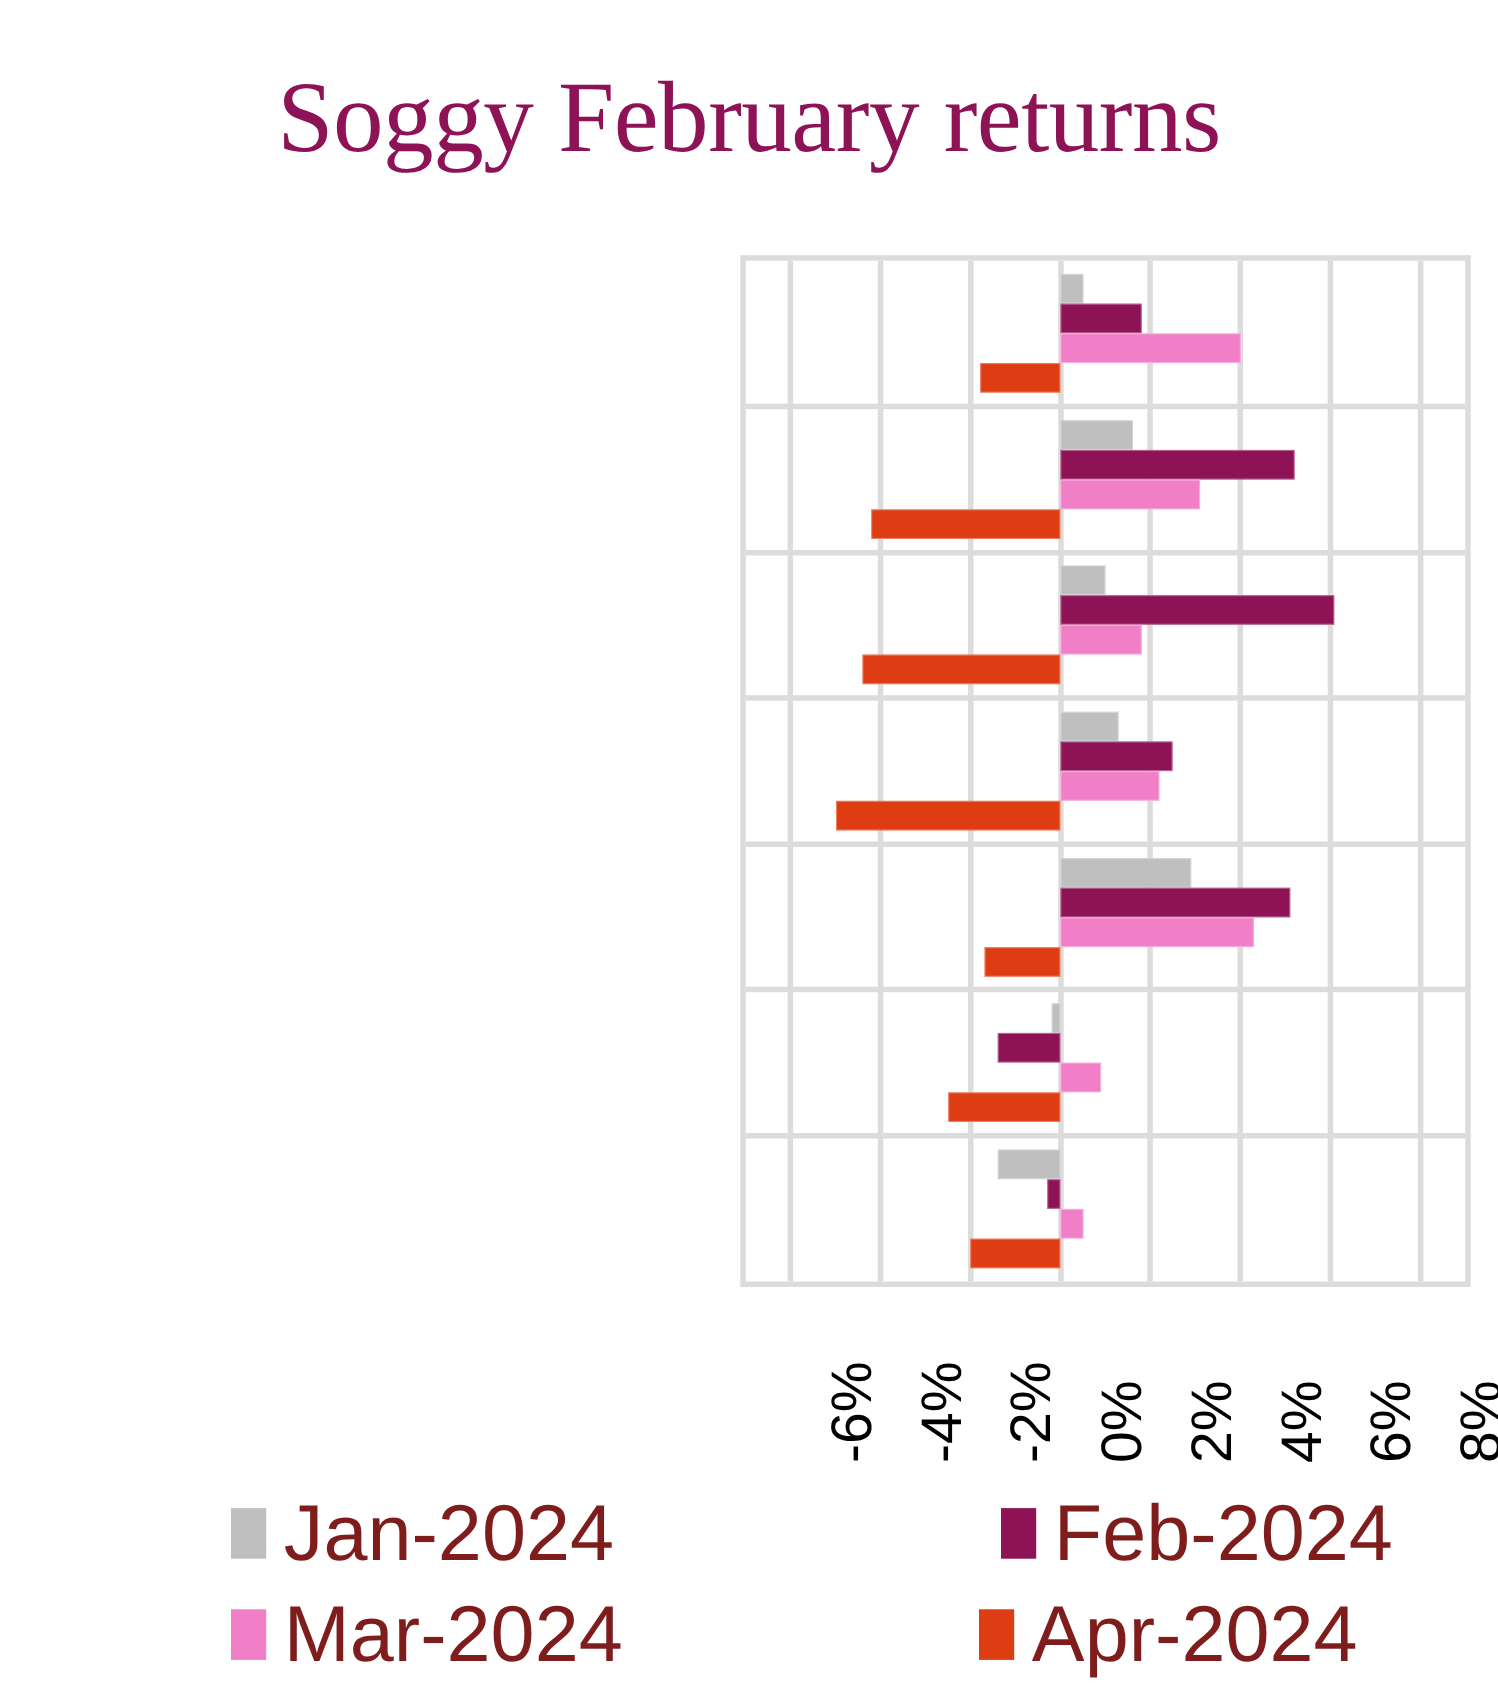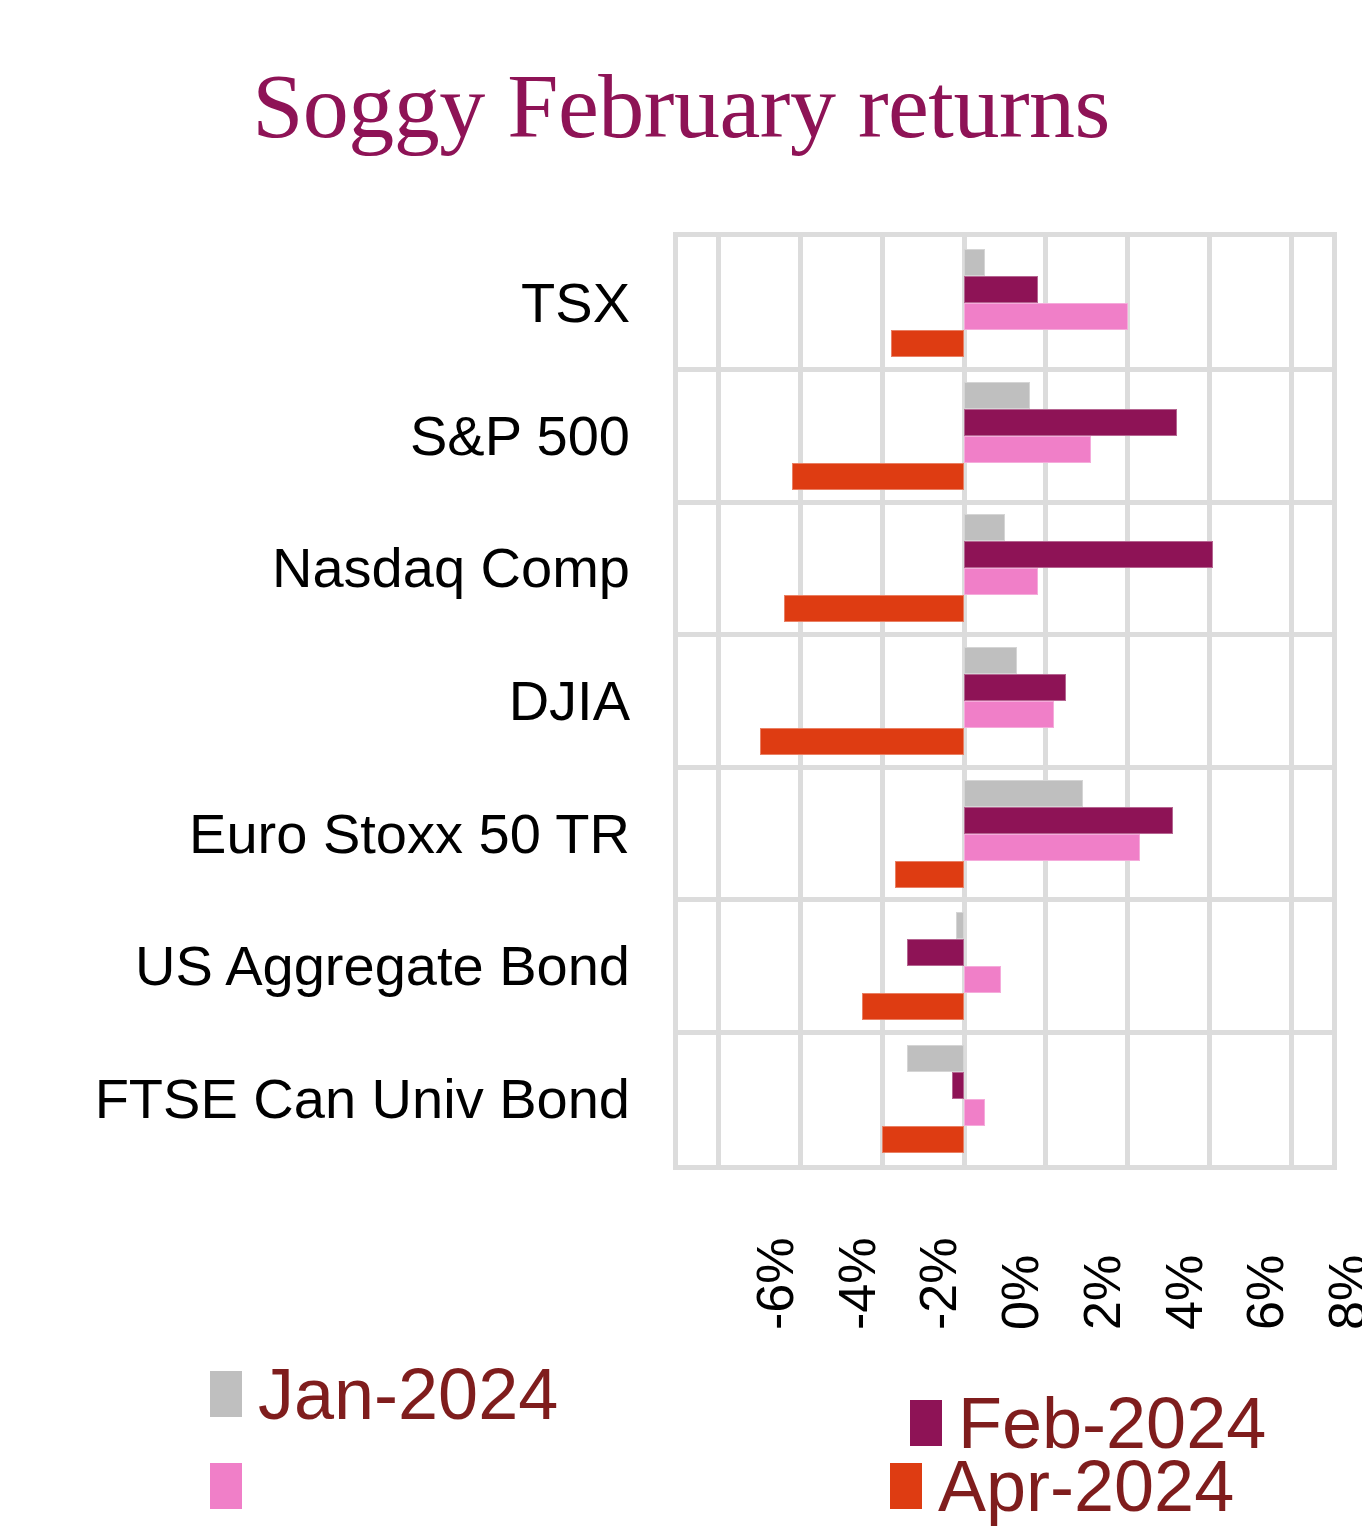--- a/index.html
+++ b/index.html
@@ -143,29 +143,20 @@
     white-space: nowrap;
   }
 </style>
 </head>
 <body>
 
 <div id="chart-title">Soggy February returns</div>
 
 <div id="plot-wrap">
 
-  <div id="cat-labels">
-      <div class="cat-label" style="top: 42.2857px;">TSX</div>
-      <div class="cat-label" style="top: 174.857px;">S&amp;P 500</div>
-      <div class="cat-label" style="top: 307.429px;">Nasdaq Comp</div>
-      <div class="cat-label" style="top: 440px;">DJIA</div>
-      <div class="cat-label" style="top: 572.571px;">Euro Stoxx 50 TR</div>
-      <div class="cat-label" style="top: 705.143px;">US Aggregate Bond</div>
-      <div class="cat-label" style="top: 837.714px;">FTSE Can Univ Bond</div>
-    </div>
 
   <div id="plot-area">
     <div id="plot-inner">
         <div class="vgrid" style="left: 38.375px;"></div>
         <div class="vgrid" style="left: 120.125px;"></div>
         <div class="vgrid" style="left: 201.875px;"></div>
         <div class="vgrid" style="left: 283.625px;"></div>
         <div class="vgrid" style="left: 365.375px;"></div>
         <div class="vgrid" style="left: 447.125px;"></div>
         <div class="vgrid" style="left: 528.875px;"></div>
@@ -217,24 +208,25 @@
     <div class="xtick" style="left: 482.625px;">4%</div>
     <div class="xtick" style="left: 564.375px;">6%</div>
     <div class="xtick" style="left: 646.125px;">8%</div>
   </div>
 
 <div id="legend">
     <div class="legend-item" style="left: 0px; top: 0px;">
       <span class="legend-swatch" style="background: rgb(191, 191, 191);"></span>
       <span class="legend-text">Jan-2024</span>
     </div>
-    <div class="legend-item" style="left: 700px; top: 0px; margin-top: 29px;">
+    <div class="legend-item" style="left: 700px; top: 0px;">
       <span class="legend-swatch" style="background: rgb(142, 19, 86);"></span>
       <span class="legend-text">Feb-2024</span>
     </div>
     <div class="legend-item" style="left: 0px; top: 92px;">
       <span class="legend-swatch" style="background: rgb(240, 127, 200);"></span>
+      <span class="legend-text">Mar-2024</span>
     </div>
     <div class="legend-item" style="left: 680px; top: 92px;">
       <span class="legend-swatch" style="background: rgb(222, 60, 18);"></span>
       <span class="legend-text">Apr-2024</span>
     </div>
   </div>
 
 </body></html>

